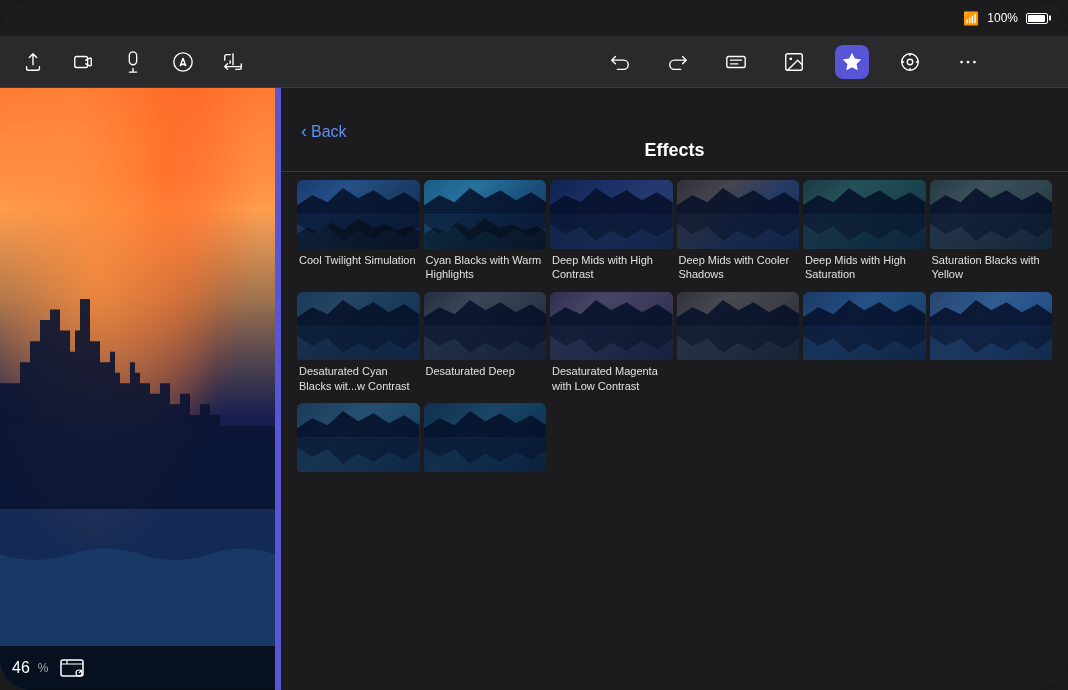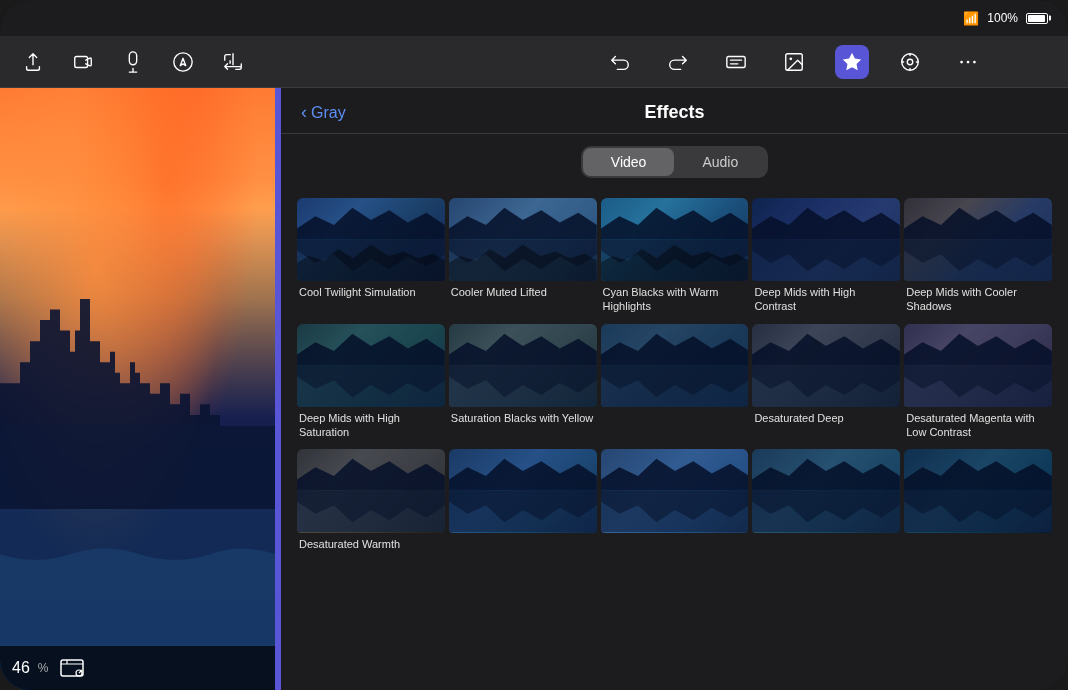--- a/index.html
+++ b/index.html
@@ -217,20 +217,21 @@
 
     .back-chevron {
       font-size: 18px;
       margin-top: -1px;
     }
 
     .effects-title {
       color: #fff;
       font-size: 18px;
       font-weight: 600;
+      margin-top: 38px;
     }
 
     .tabs-container {
       display: flex;
       justify-content: center;
       padding: 12px 0;
       background: #1c1c1e;
     }
 
     .tabs-wrapper {
@@ -252,21 +253,21 @@
     .tab-btn.active {
       background: #636366;
       color: #fff;
     }
 
     .effects-grid {
       flex: 1;
       overflow-y: auto;
       padding: 8px 16px 16px;
       display: grid;
-      grid-template-columns: repeat(5, 1fr);
+      grid-template-columns: repeat(6, 1fr);
       gap: 4px;
       align-content: start;
     }
 
     .effects-grid::-webkit-scrollbar { display: none; }
 
     .effect-item {
       display: flex;
       flex-direction: column;
       cursor: pointer;
@@ -494,56 +495,39 @@
       </div>
     </div>
 
     <div class="divider-left"></div>
 
     <div class="effects-panel">
 
       <div class="effects-header">
         <div class="back-btn">
           <span class="back-chevron">‹</span>
-          <span>Gray</span>
+          <span>Back</span>
         </div>
         <span class="effects-title">Effects</span>
       </div>
 
-      <div class="tabs-container">
-        <div class="tabs-wrapper">
-          <div class="tab-btn active">Video</div>
-          <div class="tab-btn">Audio</div>
-        </div>
-      </div>
 
       <div class="effects-grid" id="effects-grid">
       <div class="effect-item">
             <div class="effect-thumbnail thumb-cool-twilight" style="position: relative;">
               <svg width="100%" height="100%" viewBox="0 0 120 68" preserveAspectRatio="none" style="position: absolute; inset: 0px;">
                 <rect x="0" y="0" width="120" height="34" fill="rgba(30,60,120,0.3)"></rect>
                 <path d="M0,34 L0,25 L15,15 L30,22 L45,8 L60,18 L75,10 L90,20 L105,12 L120,22 L120,34 Z" fill="rgba(5,15,40,0.85)"></path>
                 <rect x="0" y="34" width="120" height="34" fill="rgba(15,35,70,0.7)"></rect>
                 <path d="M0,34 L0,43 L15,53 L30,46 L45,60 L60,50 L75,58 L90,48 L105,56 L120,46 L120,34 Z" fill="rgba(5,15,40,0.5)"></path>
               </svg>
             </div>
             <div class="effect-label">Cool Twilight Simulation</div>
           </div>
           <div class="effect-item">
-            <div class="effect-thumbnail thumb-cooler-muted" style="position: relative;">
-              <svg width="100%" height="100%" viewBox="0 0 120 68" preserveAspectRatio="none" style="position: absolute; inset: 0px;">
-                <rect x="0" y="0" width="120" height="34" fill="rgba(30,60,120,0.3)"></rect>
-                <path d="M0,34 L0,25 L15,15 L30,22 L45,8 L60,18 L75,10 L90,20 L105,12 L120,22 L120,34 Z" fill="rgba(5,15,40,0.85)"></path>
-                <rect x="0" y="34" width="120" height="34" fill="rgba(15,35,70,0.7)"></rect>
-                <path d="M0,34 L0,43 L15,53 L30,46 L45,60 L60,50 L75,58 L90,48 L105,56 L120,46 L120,34 Z" fill="rgba(5,15,40,0.5)"></path>
-              </svg>
-            </div>
-            <div class="effect-label">Cooler Muted Lifted</div>
-          </div>
-          <div class="effect-item">
             <div class="effect-thumbnail thumb-cyan-blacks" style="position: relative;">
               <svg width="100%" height="100%" viewBox="0 0 120 68" preserveAspectRatio="none" style="position: absolute; inset: 0px;">
                 <rect x="0" y="0" width="120" height="34" fill="rgba(30,60,120,0.3)"></rect>
                 <path d="M0,34 L0,25 L15,15 L30,22 L45,8 L60,18 L75,10 L90,20 L105,12 L120,22 L120,34 Z" fill="rgba(5,15,40,0.85)"></path>
                 <rect x="0" y="34" width="120" height="34" fill="rgba(15,35,70,0.7)"></rect>
                 <path d="M0,34 L0,43 L15,53 L30,46 L45,60 L60,50 L75,58 L90,48 L105,56 L120,46 L120,34 Z" fill="rgba(5,15,40,0.5)"></path>
               </svg>
             </div>
             <div class="effect-label">Cyan Blacks with Warm Highlights</div>
           </div>
@@ -593,20 +577,21 @@
           </div>
           <div class="effect-item">
             <div class="effect-thumbnail thumb-desat-cyan" style="position: relative;">
               <svg width="100%" height="100%" viewBox="0 0 120 68" preserveAspectRatio="none" style="position: absolute; inset: 0px;">
                 <rect x="0" y="0" width="120" height="34" fill="rgba(30,60,120,0.3)"></rect>
                 <path d="M0,34 L0,25 L15,15 L30,22 L45,8 L60,18 L75,10 L90,20 L105,12 L120,22 L120,34 Z" fill="rgba(5,15,40,0.85)"></path>
                 <rect x="0" y="34" width="120" height="34" fill="rgba(15,35,70,0.7)"></rect>
                 <path d="M0,34 L0,43 L15,53 L30,46 L45,60 L60,50 L75,58 L90,48 L105,56 L120,46 L120,34 Z" fill="rgba(5,15,40,0.5)"></path>
               </svg>
             </div>
+            <div class="effect-label">Desaturated Cyan Blacks wit...w Contrast</div>
           </div>
           <div class="effect-item">
             <div class="effect-thumbnail thumb-desat-gray" style="position: relative;">
               <svg width="100%" height="100%" viewBox="0 0 120 68" preserveAspectRatio="none" style="position: absolute; inset: 0px;">
                 <rect x="0" y="0" width="120" height="34" fill="rgba(30,60,120,0.3)"></rect>
                 <path d="M0,34 L0,25 L15,15 L30,22 L45,8 L60,18 L75,10 L90,20 L105,12 L120,22 L120,34 Z" fill="rgba(5,15,40,0.85)"></path>
                 <rect x="0" y="34" width="120" height="34" fill="rgba(15,35,70,0.7)"></rect>
                 <path d="M0,34 L0,43 L15,53 L30,46 L45,60 L60,50 L75,58 L90,48 L105,56 L120,46 L120,34 Z" fill="rgba(5,15,40,0.5)"></path>
               </svg>
             </div>
@@ -625,21 +610,20 @@
           </div>
           <div class="effect-item">
             <div class="effect-thumbnail thumb-desat-warmth" style="position: relative;">
               <svg width="100%" height="100%" viewBox="0 0 120 68" preserveAspectRatio="none" style="position: absolute; inset: 0px;">
                 <rect x="0" y="0" width="120" height="34" fill="rgba(30,60,120,0.3)"></rect>
                 <path d="M0,34 L0,25 L15,15 L30,22 L45,8 L60,18 L75,10 L90,20 L105,12 L120,22 L120,34 Z" fill="rgba(5,15,40,0.85)"></path>
                 <rect x="0" y="34" width="120" height="34" fill="rgba(15,35,70,0.7)"></rect>
                 <path d="M0,34 L0,43 L15,53 L30,46 L45,60 L60,50 L75,58 L90,48 L105,56 L120,46 L120,34 Z" fill="rgba(5,15,40,0.5)"></path>
               </svg>
             </div>
-            <div class="effect-label">Desaturated Warmth</div>
           </div>
           <div class="effect-item">
             <div class="effect-thumbnail thumb-row4-1" style="position: relative;">
               <svg width="100%" height="100%" viewBox="0 0 120 68" preserveAspectRatio="none" style="position: absolute; inset: 0px;">
                 <rect x="0" y="0" width="120" height="34" fill="rgba(30,60,120,0.3)"></rect>
                 <path d="M0,34 L0,25 L15,15 L30,22 L45,8 L60,18 L75,10 L90,20 L105,12 L120,22 L120,34 Z" fill="rgba(5,15,40,0.85)"></path>
                 <rect x="0" y="34" width="120" height="34" fill="rgba(15,35,70,0.7)"></rect>
                 <path d="M0,34 L0,43 L15,53 L30,46 L45,60 L60,50 L75,58 L90,48 L105,56 L120,46 L120,34 Z" fill="rgba(5,15,40,0.5)"></path>
               </svg>
             </div>

